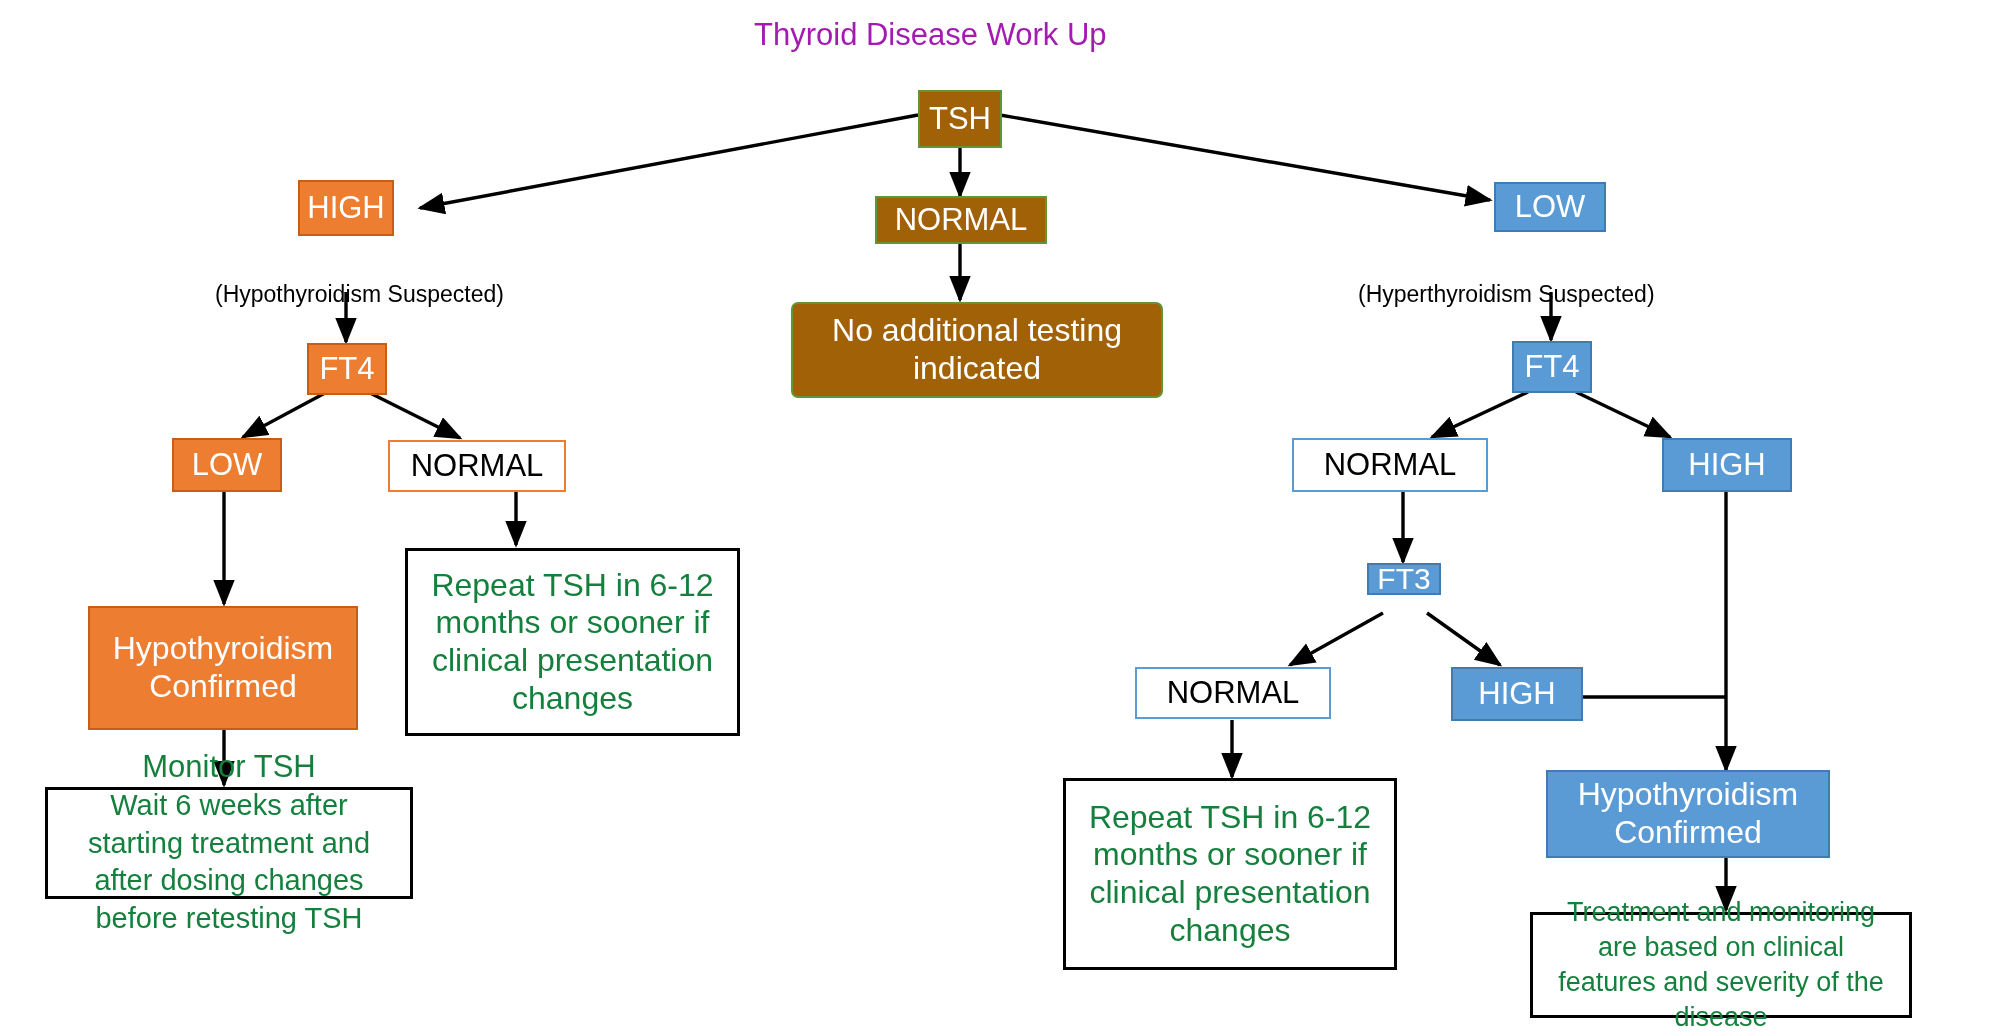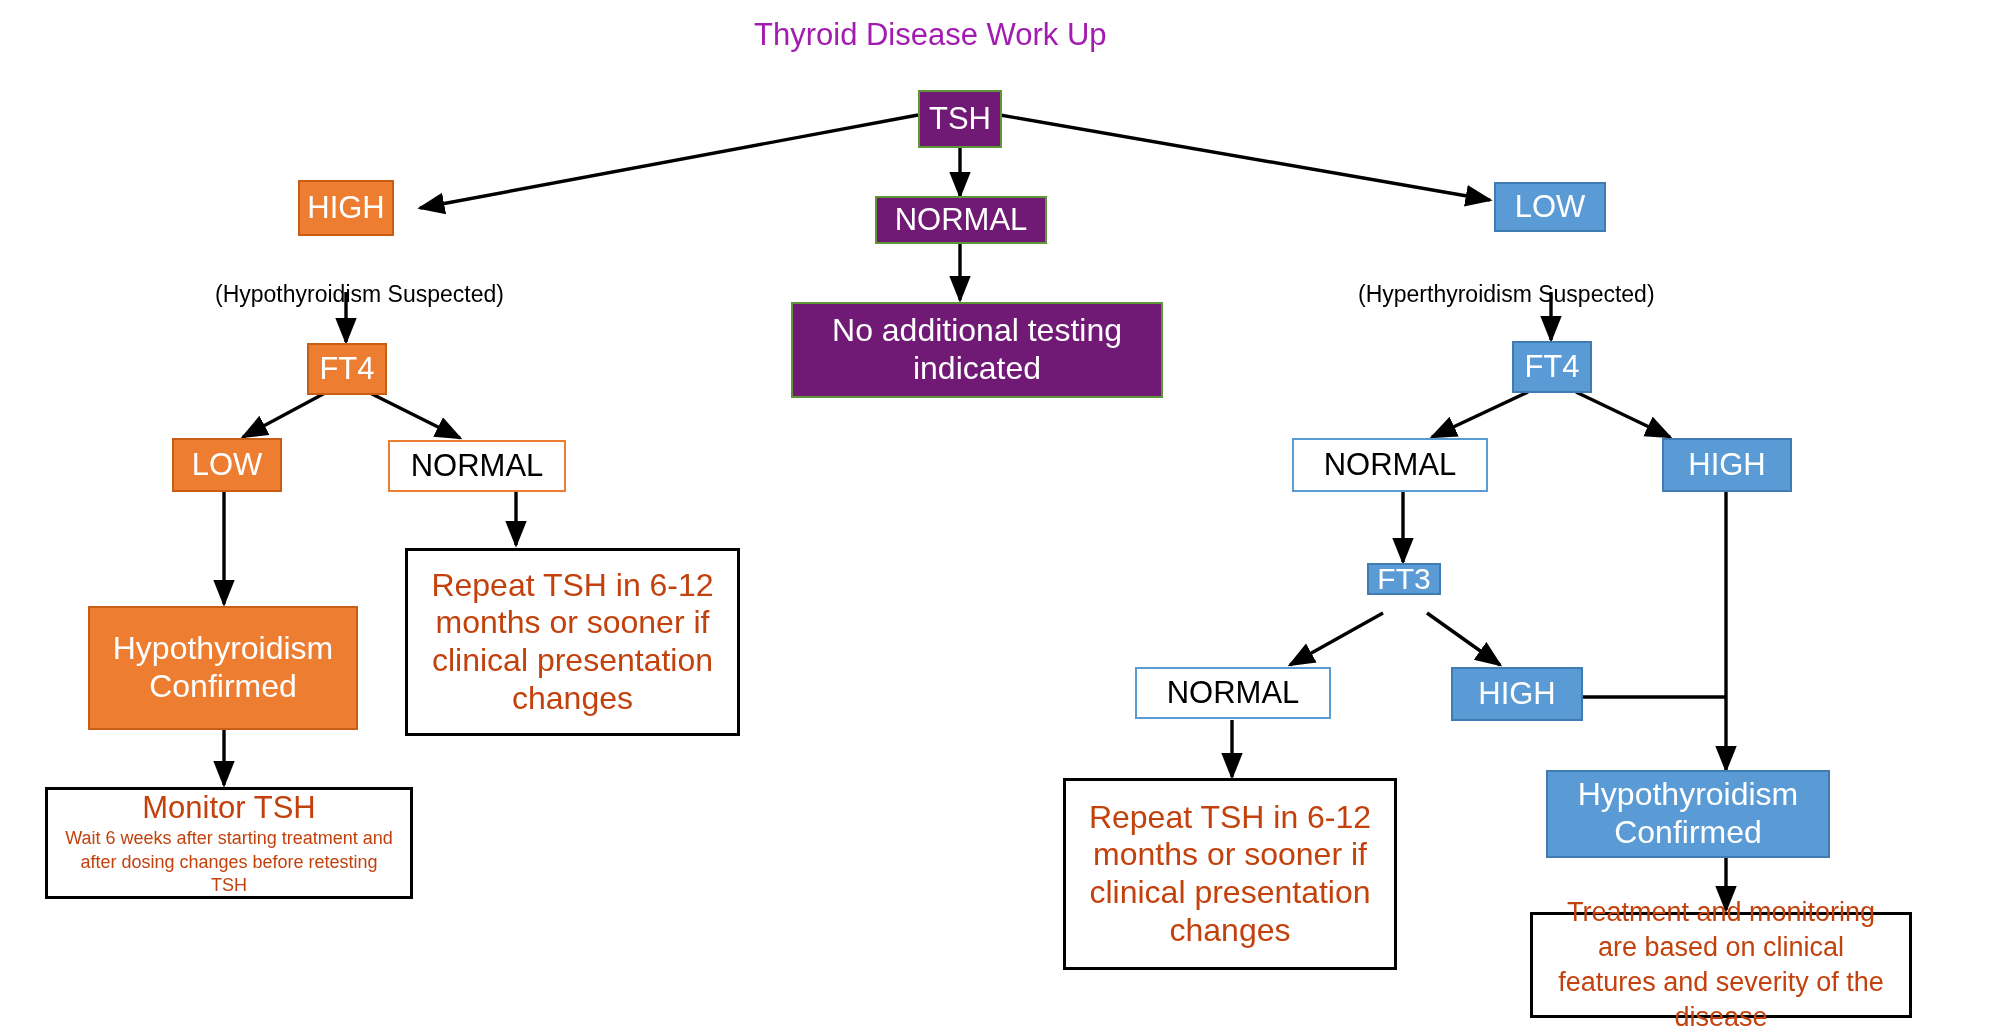--- a/index.html
+++ b/index.html
@@ -27,44 +27,44 @@
     box-sizing:border-box;
     display:flex;
     flex-direction:column;
     align-items:center;
     justify-content:center;
     text-align:center;
     line-height:1.18;
     white-space:pre-line;
   }
   
-  .fill-green{ background:#701a75; border:2px solid #5E9639; color:#ffffff; }
+  .fill-green{ background:#a16207; border:2px solid #5E9639; color:#ffffff; }
   .fill-orange{ background:#ED7D31; border:2px solid #C85E16; color:#ffffff; }
   .fill-blue{ background:#5B9BD5; border:2px solid #3E7CB1; color:#ffffff; }
   .out-orange{ background:#ffffff; border:2px solid #ED7D31; color:#000000; }
   .out-blue{ background:#ffffff; border:2px solid #5B9BD5; color:#000000; }
-  .out-black{ background:#ffffff; border:3px solid #000000; color:#c2410c; }
+  .out-black{ background:#ffffff; border:3px solid #000000; color:#15803d; }
 
   .t-title{
     position:absolute;
     font-size:31px;
     color:#a21caf;
     white-space:nowrap;
   }
   .t-note{
     position:absolute;
     font-size:23px;
     color:#000;
     white-space:nowrap;
     margin-top:23px;
   }
   .fs-30{ font-size:30px; }
   .fs-31{ font-size:31px; }
   .fs-32{ font-size:32px; }
-  .sub-line{ font-size:18px; line-height:1.30; }
+  .sub-line{ font-size:29px; line-height:1.30; }
   .head-line{ font-size:31px; line-height:1.25; }
 </style>
 </head>
 <body>
 
 <div id="canvas">
 
   <svg id="edges" viewBox="0 0 2004 1036">
     <defs>
       <marker id="arrow" markerWidth="10" markerHeight="10" refX="7.2" refY="3.2" orient="auto" markerUnits="strokeWidth">
@@ -124,21 +124,21 @@
   <div class="node fill-orange fs-31" style="left:298px; top:180px; width:96px; height:56px;">HIGH</div>
 
   <div class="node fill-green fs-31" style="left:875px; top:196px; width:172px; height:48px;">NORMAL</div>
 
   <div class="node fill-blue fs-31" style="left:1494px; top:182px; width:112px; height:50px;">LOW</div>
 
   <div class="t-note" style="left:215px; top:258px;">(Hypothyroidism Suspected)</div>
 
   <div class="t-note" style="left:1358px; top:258px;">(Hyperthyroidism Suspected)</div>
 
-  <div class="node fill-green fs-32" style="left:791px; top:302px; width:372px; height:96px; padding:0 14px;">No additional testing indicated</div>
+  <div class="node fill-green fs-32" style="left:791px; top:302px; width:372px; height:96px; padding:0 14px;border-radius:7px;">No additional testing indicated</div>
 
   <div class="node fill-orange fs-31" style="left:307px; top:343px; width:80px; height:52px;">FT4</div>
 
   <div class="node fill-orange fs-31" style="left:172px; top:438px; width:110px; height:54px;">LOW</div>
 
   <div class="node out-orange fs-31" style="left:388px; top:440px; width:178px; height:52px;">NORMAL</div>
 
   <div class="node fill-orange fs-32" style="left:88px; top:606px; width:270px; height:124px; padding:0 12px;">Hypothyroidism Confirmed</div>
 
   <div class="node out-black fs-32" style="left:405px; top:548px; width:335px; height:188px; padding:0 14px;">Repeat TSH in 6-12 months or sooner if clinical presentation changes</div>

